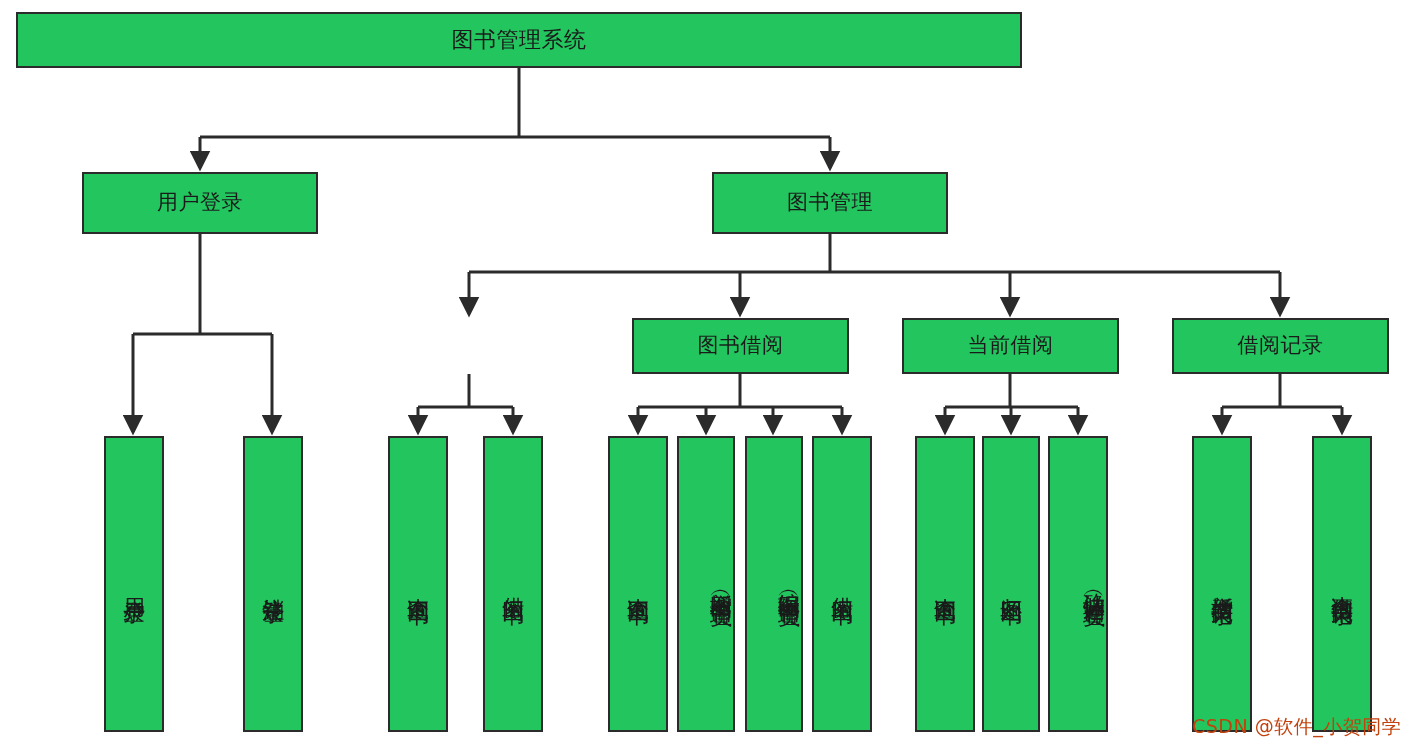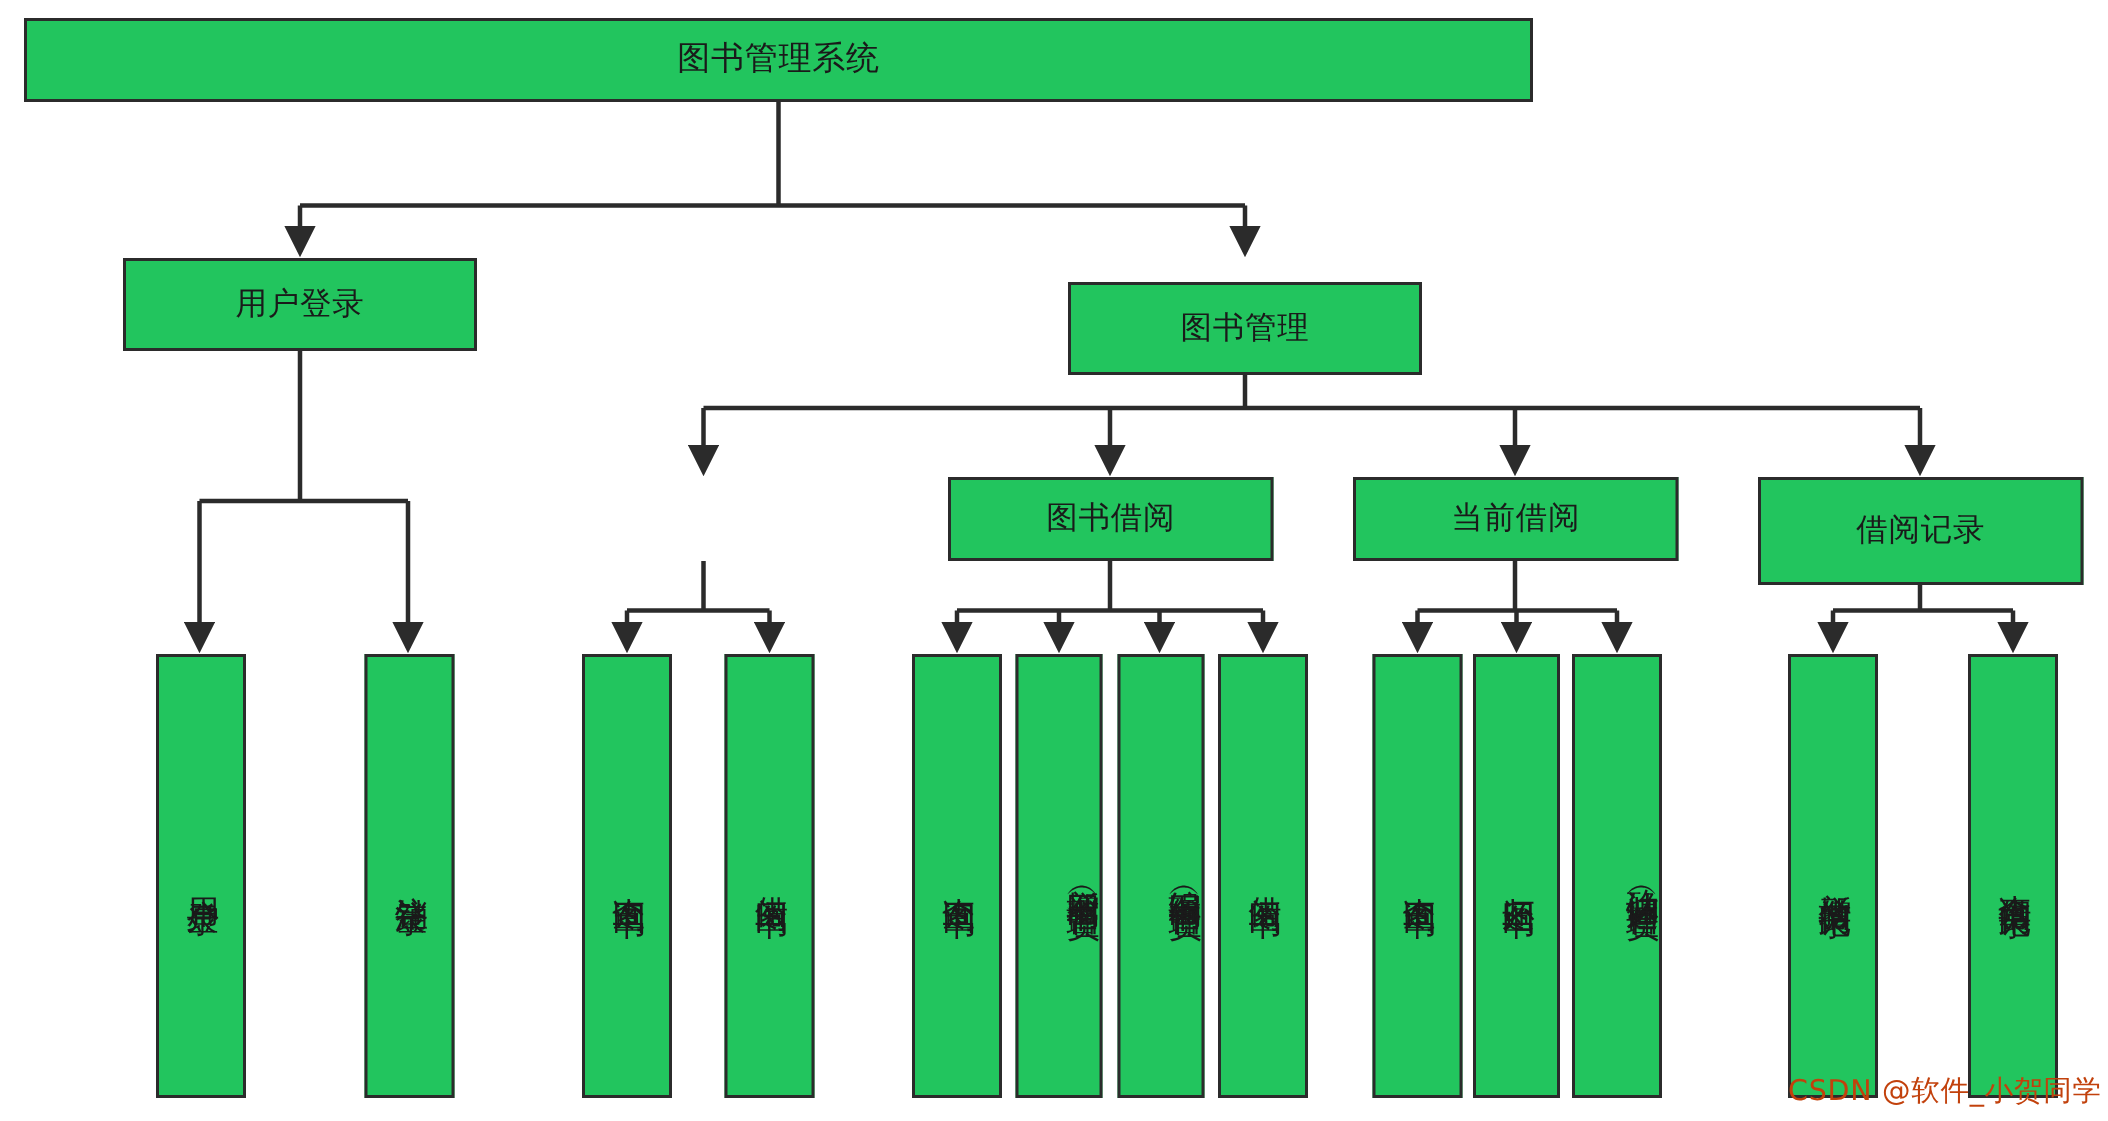--- a/index.html
+++ b/index.html
@@ -119,31 +119,31 @@
     </g>
   </svg>
 
   <div class="node h root" style="left:16px; top:12px; width:1006px; height:56px;">
     <span class="label">图书管理系统</span>
   </div>
 
   <div class="node h" style="left:82px; top:172px; width:236px; height:62px;">
     <span class="label">用户登录</span>
   </div>
-  <div class="node h" style="left:712px; top:188px; width:236px; height:62px;">
+  <div class="node h" style="left:712px; top:172px; width:236px; height:62px;">
     <span class="label">图书管理</span>
   </div>
 
   <div class="node h" style="left:632px; top:318px; width:217px; height:56px;text-align:center;">
     <span class="label">图书借阅</span>
   </div>
   <div class="node h" style="left:902px; top:318px; width:217px; height:56px;">
     <span class="label">当前借阅</span>
   </div>
-  <div class="node h" style="left:1172px; top:318px; width:217px; height:72px;">
+  <div class="node h" style="left:1172px; top:318px; width:217px; height:56px;">
     <span class="label">借阅记录</span>
   </div>
 
   <div class="node v" style="left:104px; top:436px; width:60px; height:296px;">
     <span class="label">用户登录</span>
   </div>
   <div class="node v" style="left:243px; top:436px; width:60px; height:296px;">
     <span class="label">注销登录</span>
   </div>
 

